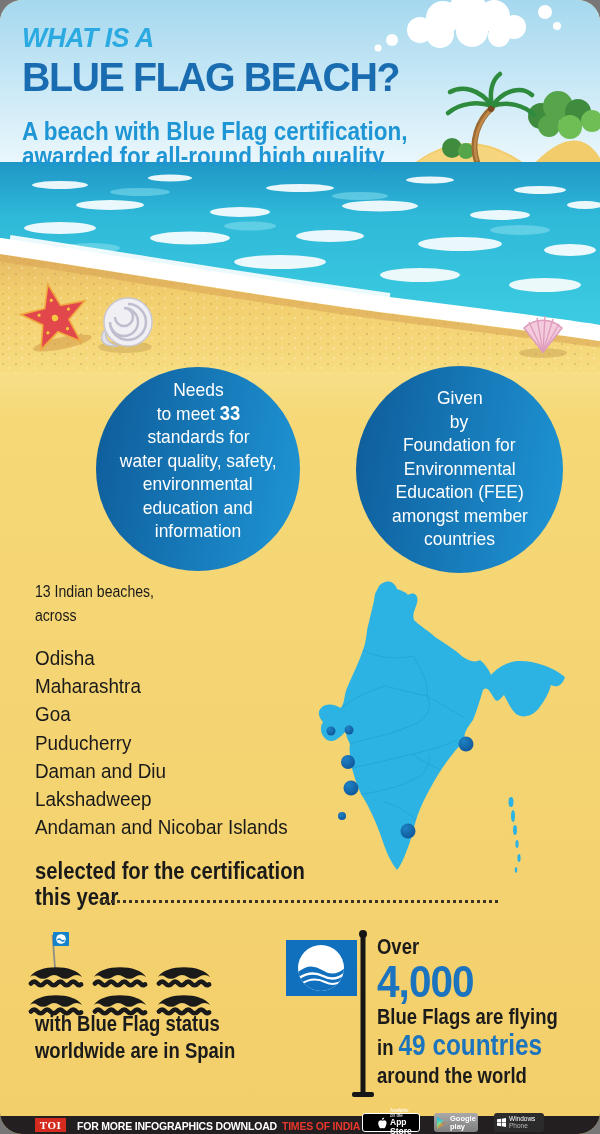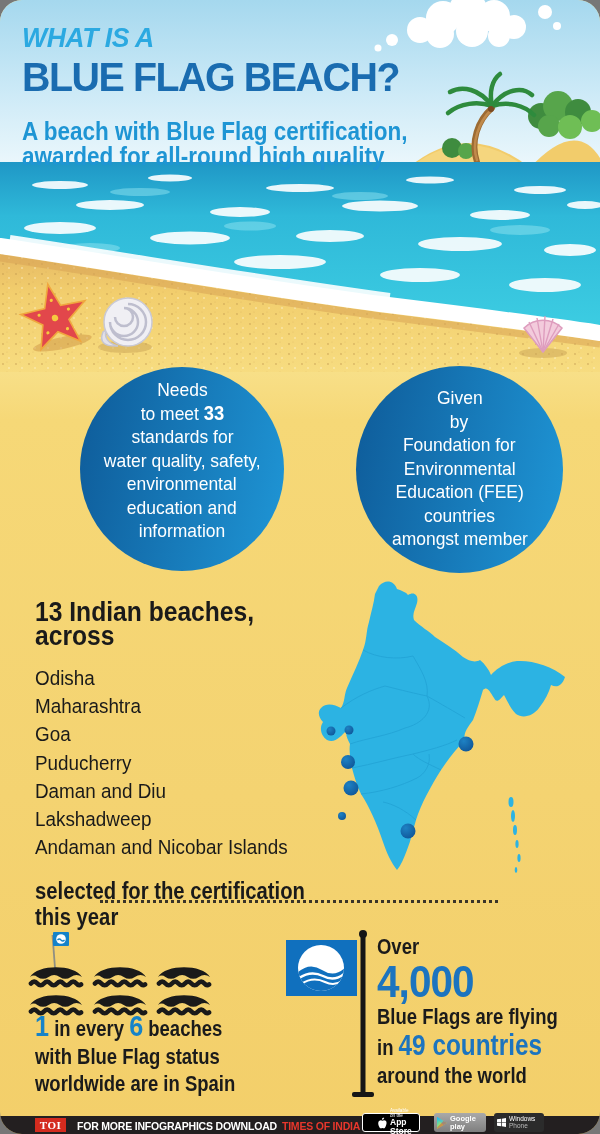--- a/index.html
+++ b/index.html
@@ -15,27 +15,27 @@
 
   
   .kicker{left:22px;top:22px;font-size:28px;font-weight:bold;font-style:italic;color:#2BA9E1;letter-spacing:-.5px;}
   .title{left:22px;top:54px;font-size:41px;font-weight:bold;color:#1A6CB0;letter-spacing:-1.5px;}
   .subtitle{left:22px;top:119px;font-size:25px;color:#1E95D4;line-height:24.5px;font-weight:bold;}
   .subtitle .cond{transform:scaleX(.9);}
 
   
   .bubble{border-radius:50%;background:linear-gradient(100deg,#0F5E9C 5%,#1E93D3 95%);
     color:#fff;text-align:center;font-size:19px;line-height:23.5px;}
-  .bubble-left{left:80px;top:367px;width:204px;height:204px;padding-top:11px;box-sizing:border-box;}
+  .bubble-left{left:96px;top:367px;width:204px;height:204px;padding-top:11px;box-sizing:border-box;}
   .bubble-right{left:356px;top:366px;width:207px;height:207px;padding-top:20px;box-sizing:border-box;}
   .bubble b{font-size:20px;}
 
   
   .beaches{left:35px;top:580px;color:#1A1A1A;}
-  .beaches .hd{font-size:28px;font-weight:bold;line-height:24px;margin-top:20px;}
+  .beaches .hd{font-size:16px;font-weight:normal;line-height:24px;}
   .beaches .hd .cond{transform:scaleX(.88);}
   .beaches ul{list-style:none;margin:16px 0 0 0;padding:0;font-size:20.5px;line-height:28.2px;}
   .beaches .ft{margin-top:17px;font-size:23px;font-weight:bold;line-height:26px;}
   .beaches .ft .cond{transform:scaleX(.88);}
 
   .divider{left:100px;top:900px;width:398px;height:0;border-top:3px dotted #3A3428;}
 
   
   .waves-grid{left:27px;top:963px;display:grid;grid-template-columns:repeat(3,58px);grid-column-gap:6px;grid-row-gap:2px;}
   .spain-text{left:35px;top:1011px;color:#1B1B1B;font-size:22px;line-height:26.5px;font-weight:bold;}
@@ -56,21 +56,21 @@
   .toi{left:35px;top:1118px;width:31px;height:14px;background:#D42B1E;color:#fff;
     font-family:"Liberation Serif",serif;font-weight:bold;font-size:11px;line-height:14px;
     text-align:center;letter-spacing:.5px;}
   .fmsg{left:77px;top:1120px;font-size:10.5px;font-weight:bold;color:#fff;white-space:nowrap;letter-spacing:-.2px;}
   .fmsg .red{color:#E8372C;margin-left:5px;}
   .badge{box-sizing:border-box;border-radius:3px;display:flex;align-items:center;color:#fff;}
   .badge .tt{line-height:1.05;}
   .b-apple{left:362px;top:1113px;width:58px;height:19px;background:#000;border:1px solid #fff;padding:0 15px;}
   .b-apple .s1{font-size:4.6px;}
   .b-apple .s2{font-size:8.5px;font-weight:bold;}
-  .b-google{left:434px;top:1113px;width:52px;height:19px;background:linear-gradient(#A9A9A9,#7F7F7F);padding:0 3px;}
+  .b-google{left:434px;top:1113px;width:44px;height:19px;background:linear-gradient(#A9A9A9,#7F7F7F);padding:0 3px;}
   .b-google .s2{font-size:7.5px;font-weight:bold;}
   .b-win{left:494px;top:1113px;width:50px;height:19px;background:#2B2B2B;padding:0 3px;}
   .b-win .s1{font-size:6.5px;}
   .b-win .s2{font-size:6.5px;color:#BBB;}
   .bicon{margin-right:3px;flex:0 0 auto;}
 </style>
 </head>
 <body>
 
 <div class="stage">
@@ -233,22 +233,22 @@
     <div><span class="condc">education and</span></div>
     <div><span class="condc">information</span></div>
   </div>
 
   <div class="abs bubble bubble-right">
     <div><span class="condc">Given</span></div>
     <div><span class="condc">by</span></div>
     <div><span class="condc">Foundation for</span></div>
     <div><span class="condc">Environmental</span></div>
     <div><span class="condc">Education (FEE)</span></div>
+    <div><span class="condc">amongst member</span></div>
     <div><span class="condc">countries</span></div>
-    <div><span class="condc">amongst member</span></div>
   </div>
 
   <div class="abs beaches">
     <div class="hd">
       <div><span class="cond">13 Indian beaches,</span></div>
       <div><span class="cond">across</span></div>
     </div>
     <ul>
       <li><span class="condc" style="transform-origin:0 50%">Odisha</span></li>
       <li><span class="condc" style="transform-origin:0 50%">Maharashtra</span></li>
@@ -349,21 +349,20 @@
       </svg>
     <svg width="58" height="26" viewBox="0 0 60 28">
         <use href="#waveIcon"></use>
       </svg>
     <svg width="58" height="26" viewBox="0 0 60 28">
         <use href="#waveIcon"></use>
       </svg>
   </div>
 
   <div class="abs spain-text">
-    <div class="l1"><span class="cond"><span class="num">1</span><span> in every </span><span class="num">6</span><span> beaches</span></span></div>
     <div><span class="cond">with Blue Flag status</span></div>
     <div><span class="cond">worldwide are in Spain</span></div>
   </div>
 
   <svg class="abs" style="left:283px;top:926px" width="92" height="176" viewBox="0 0 92 176">
     <defs>
         <clipPath id="fc">
           <circle cx="38" cy="42" r="23"></circle>
         </clipPath>
       </defs>

